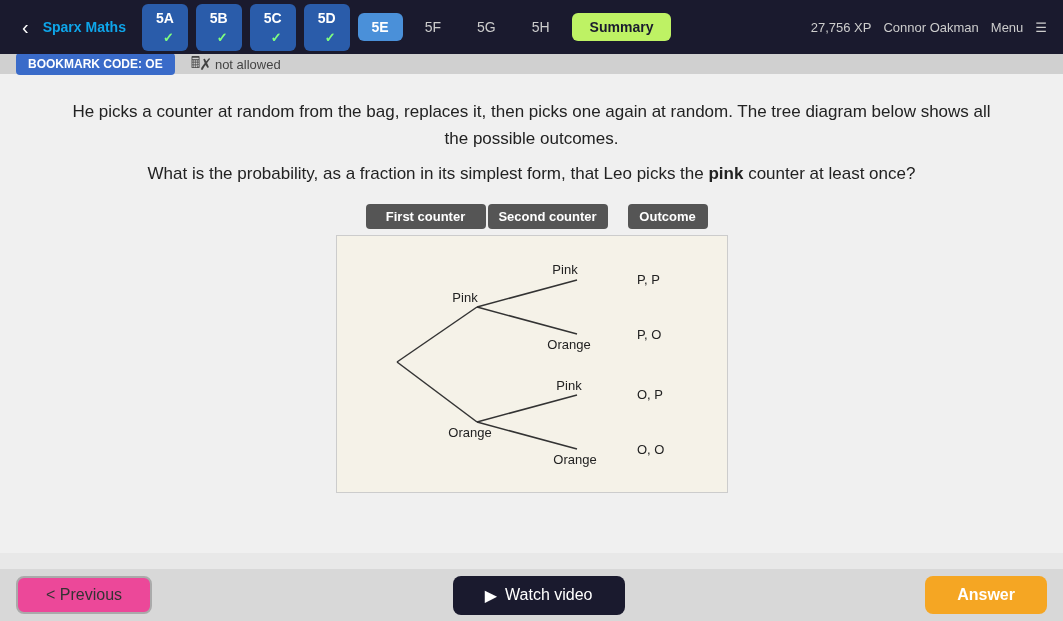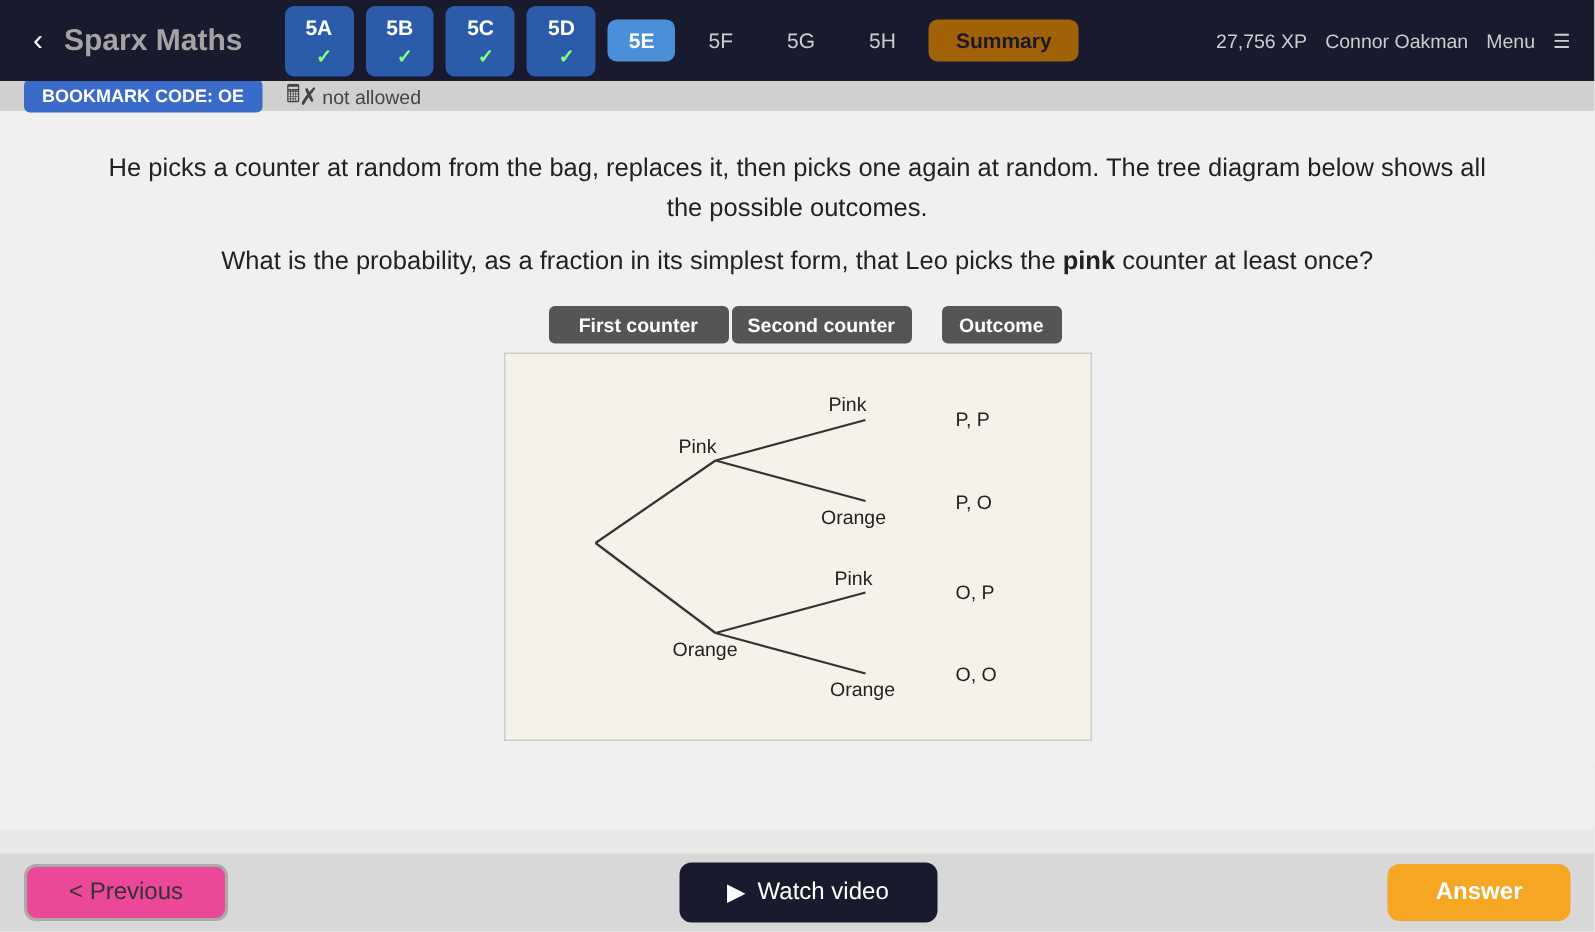--- a/index.html
+++ b/index.html
@@ -16,24 +16,24 @@
     .top-bar {
       background: #1a1a2e;
       height: 54px;
       display: flex;
       align-items: center;
       padding: 0 16px;
       gap: 8px;
       position: relative;
     }
     .top-bar-logo {
-      color: #a3a3a3;
-      font-weight: bold;
-      font-size: 20px;
-      margin-right: 20px;
+      color: #0ea5e9;
+      font-weight: bold;
+      font-size: 14px;
+      margin-right: 8px;
     }
     .chevron-left-btn {
       color: white;
       background: none;
       border: none;
       font-size: 20px;
       cursor: pointer;
       padding: 0 6px;
     }
     .tab-btn {
@@ -56,21 +56,21 @@
     }
     .tab-btn.active {
       background: #4a90d9;
     }
     .tab-btn.inactive {
       background: transparent;
       color: #ccc;
       font-weight: normal;
     }
     .summary-btn {
-      background: #a16207;
+      background: #bef264;
       color: #1a1a2e;
       border: none;
       border-radius: 6px;
       padding: 6px 18px;
       font-size: 14px;
       font-weight: bold;
       cursor: pointer;
     }
     .top-bar-right {
       margin-left: auto;

